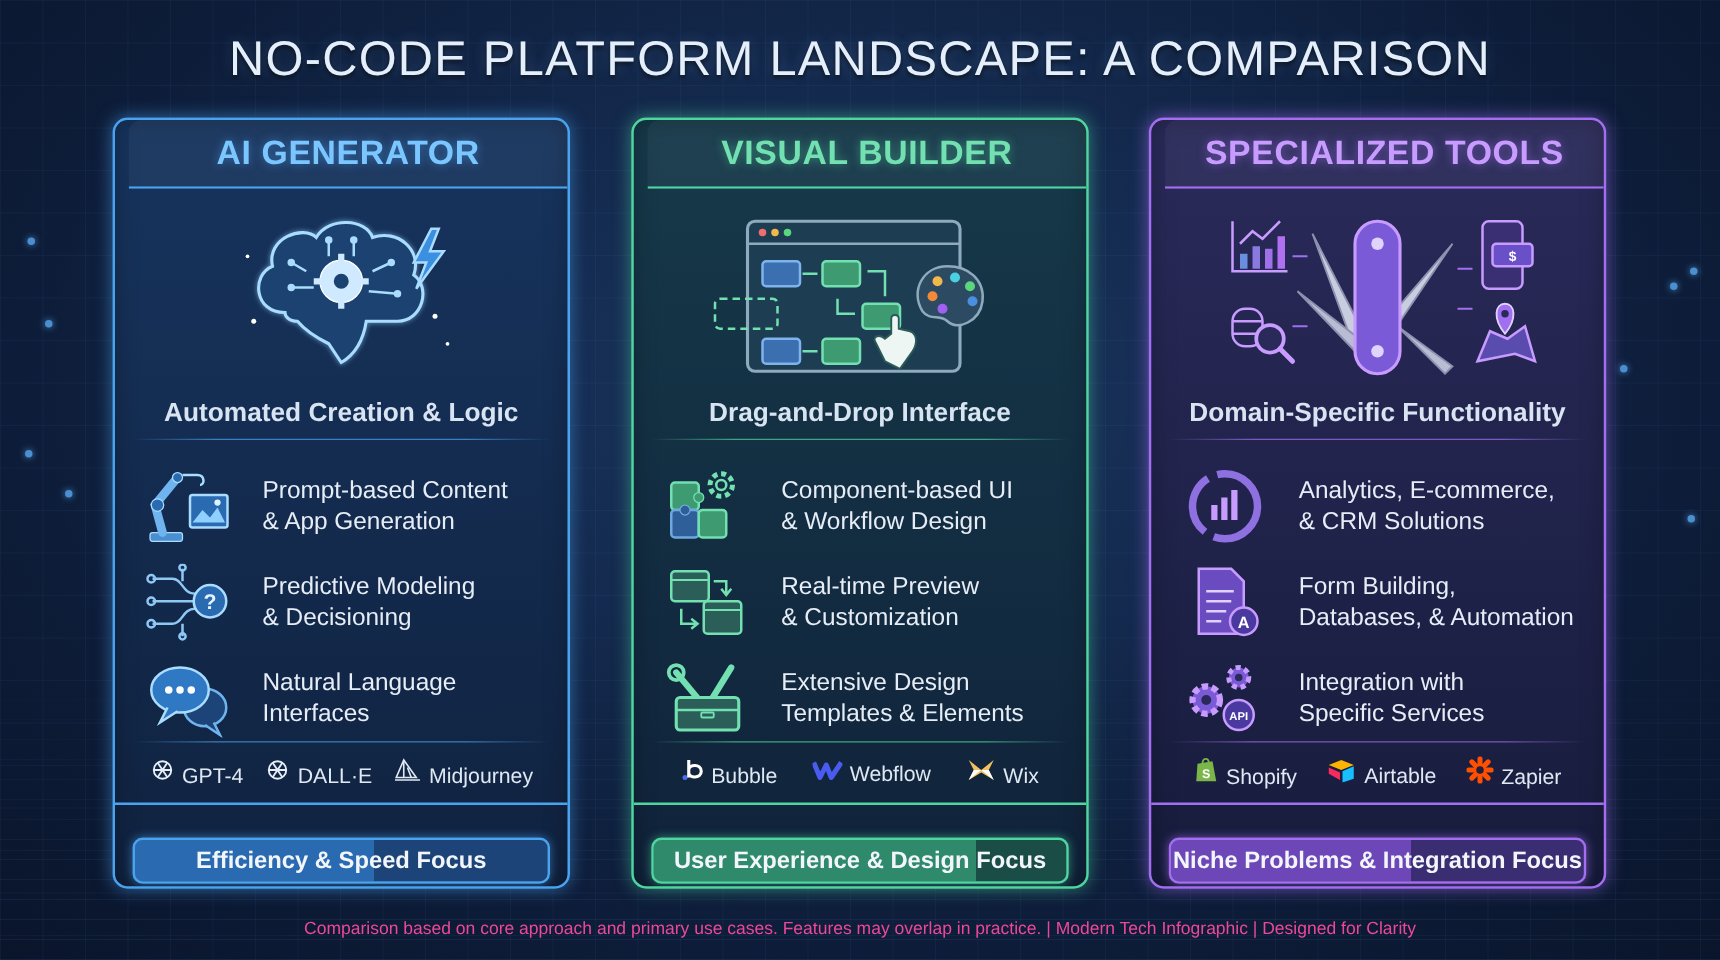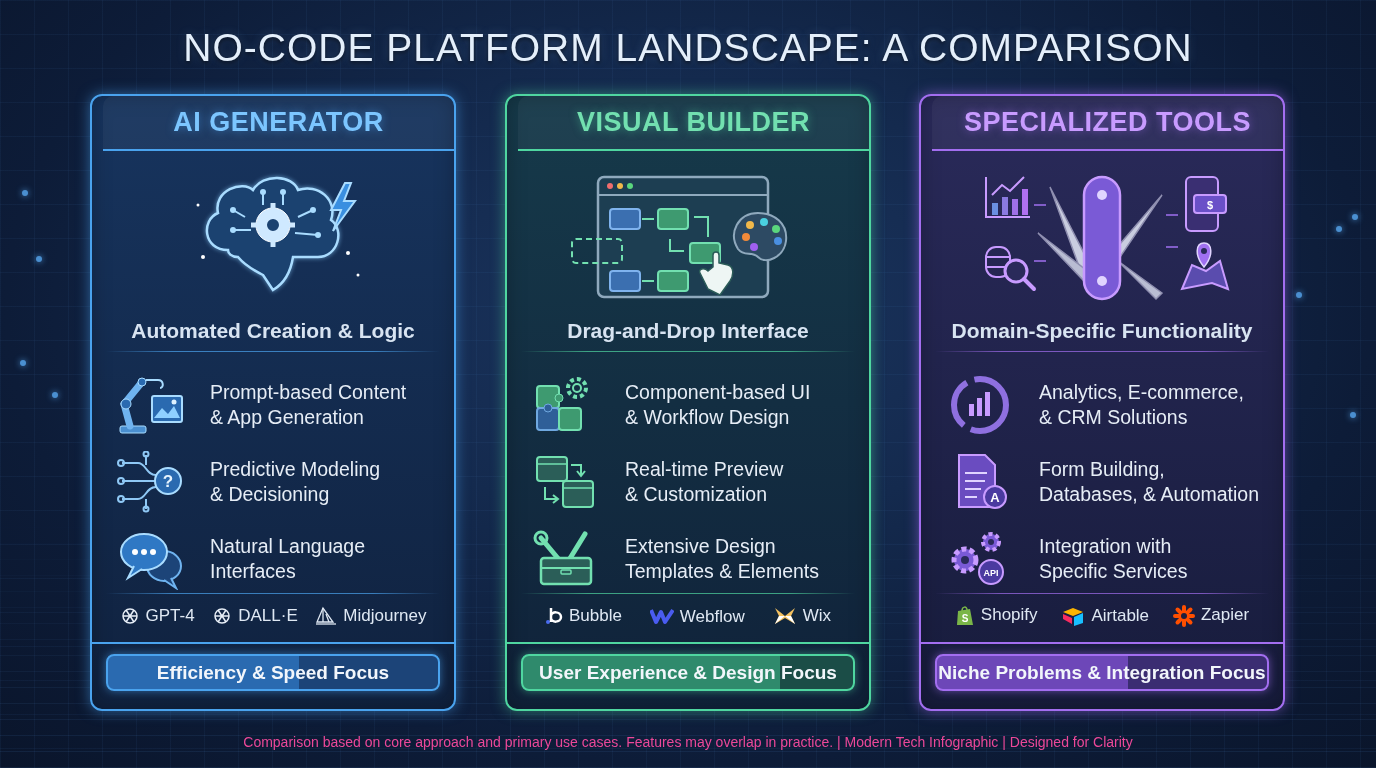--- a/index.html
+++ b/index.html
@@ -46,22 +46,22 @@
   }
   .card-head span { font-size: 27px; font-weight: 700; letter-spacing: 0.5px; color: var(--txt); text-shadow: 0 0 8px var(--glow); }
   .hero { height: 168px; display: flex; align-items: center; justify-content: center; }
   .subtitle { text-align: center; font-size: 21px; font-weight: 700; color: #d8e4f2; height: 32px; }
   .divider { height: 1px; margin: 0 14px; background: linear-gradient(90deg, transparent, var(--c) 20%, var(--c) 80%, transparent); opacity: 0.7; }
   .features { padding: 14px 12px 0 0; height: 241px; }
   .feature { display: flex; align-items: center; height: 77px; }
   .feature .ico { width: 118px; display: flex; justify-content: center; align-items: center; }
   .feature .txt { font-size: 19.5px; line-height: 25px; color: #e6edf6; white-space: pre-line; }
   .brands { height: 50px; display: flex; align-items: center; justify-content: space-evenly; padding: 0 10px; border-bottom: 2px solid var(--c); }
-  .brand { display: flex; align-items: flex-start; gap: 6px; font-size: 17px; color: #dfe8f3; }
-  .pill-wrap { padding: 10px 14px; }
+  .brand { display: flex; align-items: flex-end; gap: 6px; font-size: 17px; color: #dfe8f3; }
+  .pill-wrap { padding: 26px 14px; }
   .pill {
     height: 37px; border-radius: 8px; border: 2px solid var(--c);
     display: flex; align-items: center; justify-content: center;
     background: linear-gradient(90deg, var(--pill1) 0%, var(--pill1) 58%, var(--pill2) 58%, var(--pill2) 100%);
     font-size: 19px; font-weight: 700; color: #f2f6fb;
     box-shadow: 0 0 8px var(--glow);
   }
   .footer {
     position: absolute; bottom: 18px; left: 0; right: 0; text-align: center;
     font-size: 14px; color: #ec4899;

